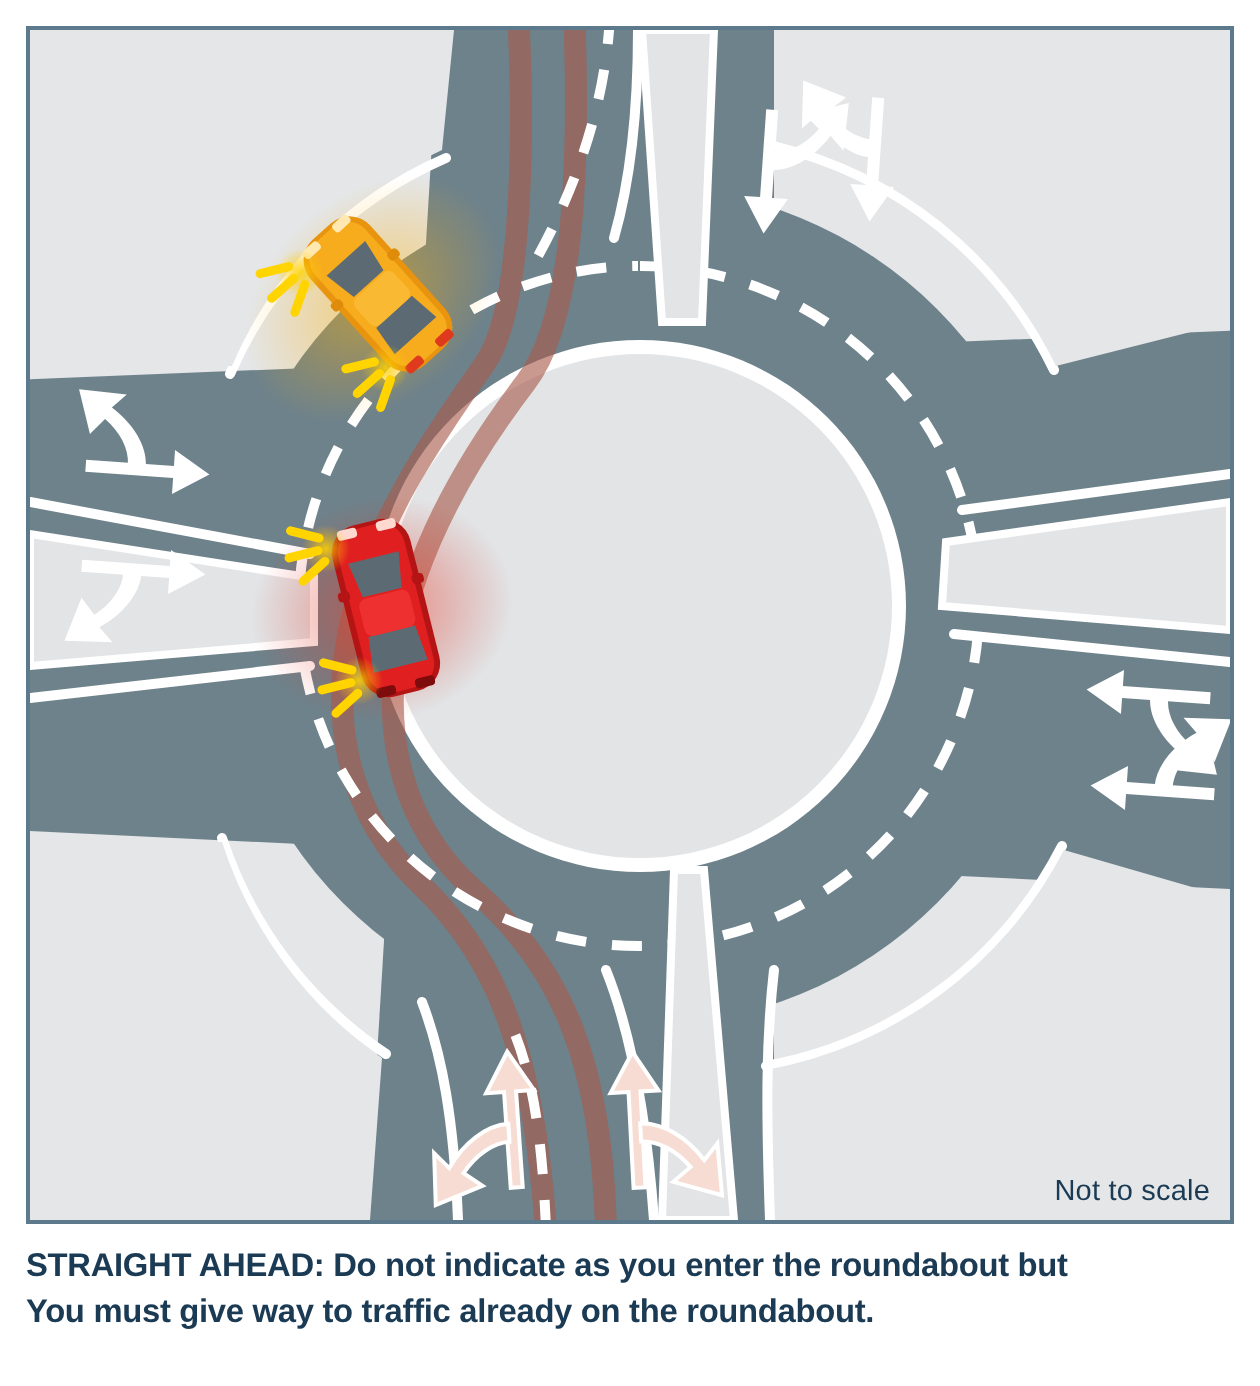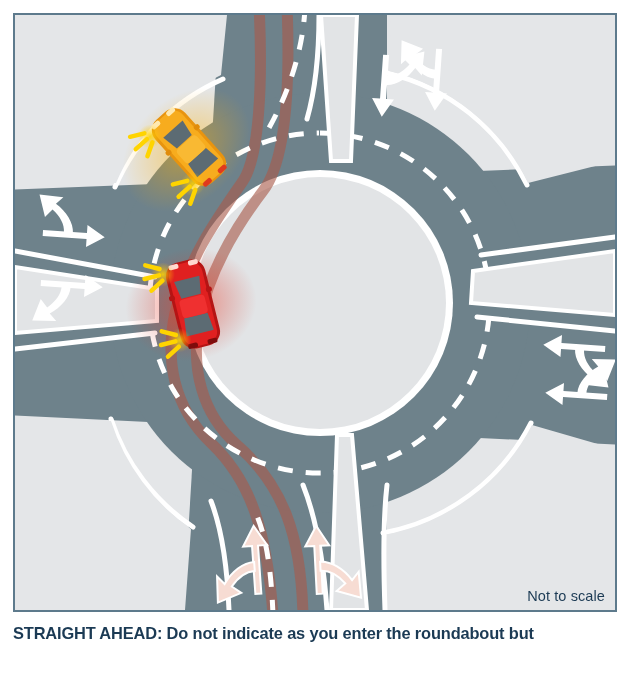--- a/index.html
+++ b/index.html
@@ -255,15 +255,16 @@
         </g>
 
       </g>
     </svg>
 
     <div id="not-to-scale">Not to scale</div>
   </div>
 
   <div id="caption">
     <div>STRAIGHT AHEAD: Do not indicate as you enter the roundabout but</div>
+    <div>You must give way to traffic already on the roundabout.</div>
   </div>
 
 </div>
 
 </body></html>

